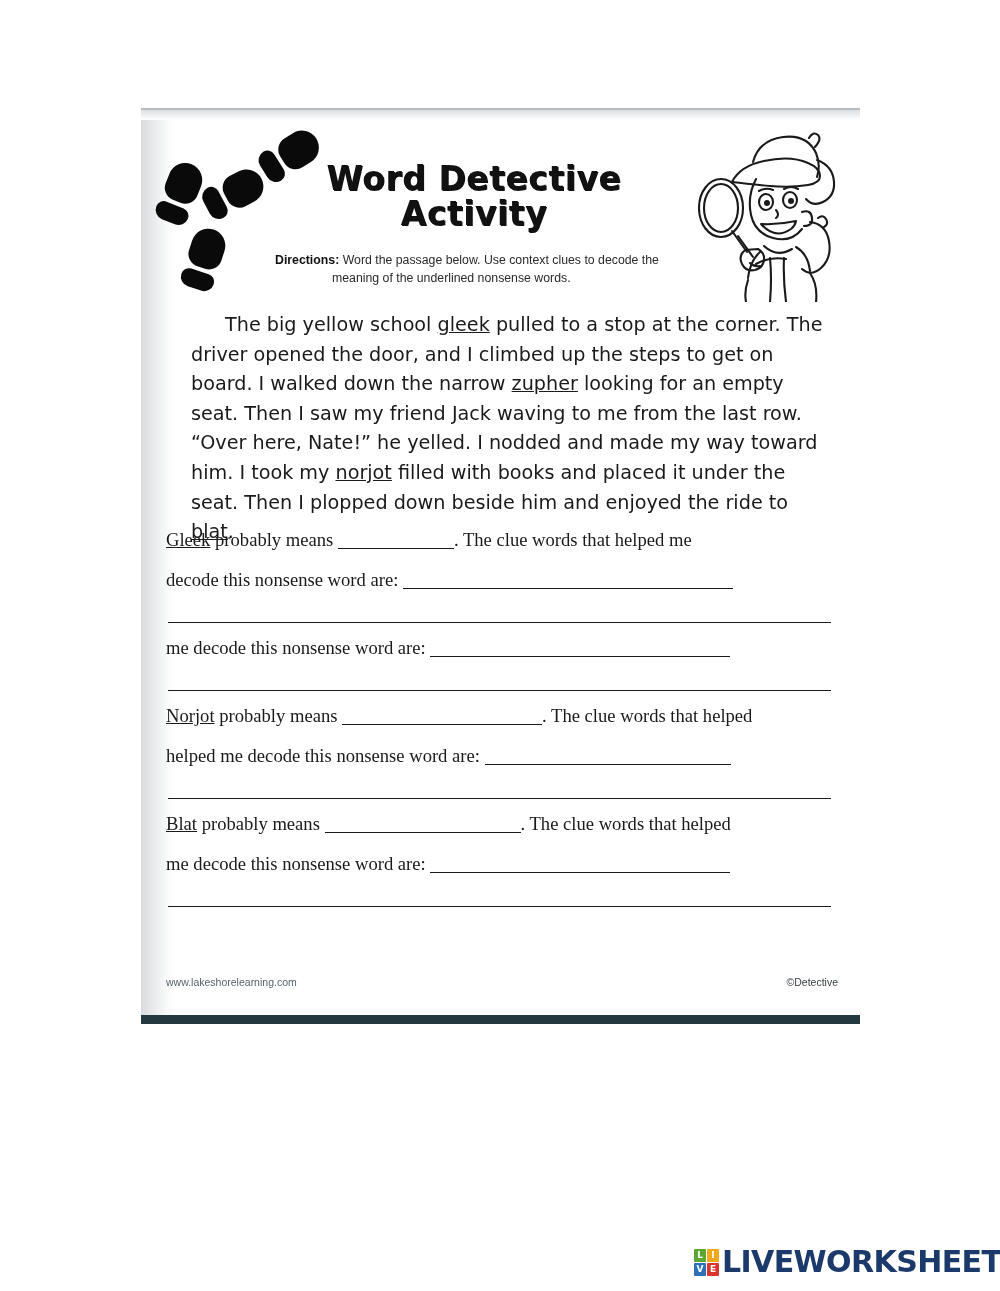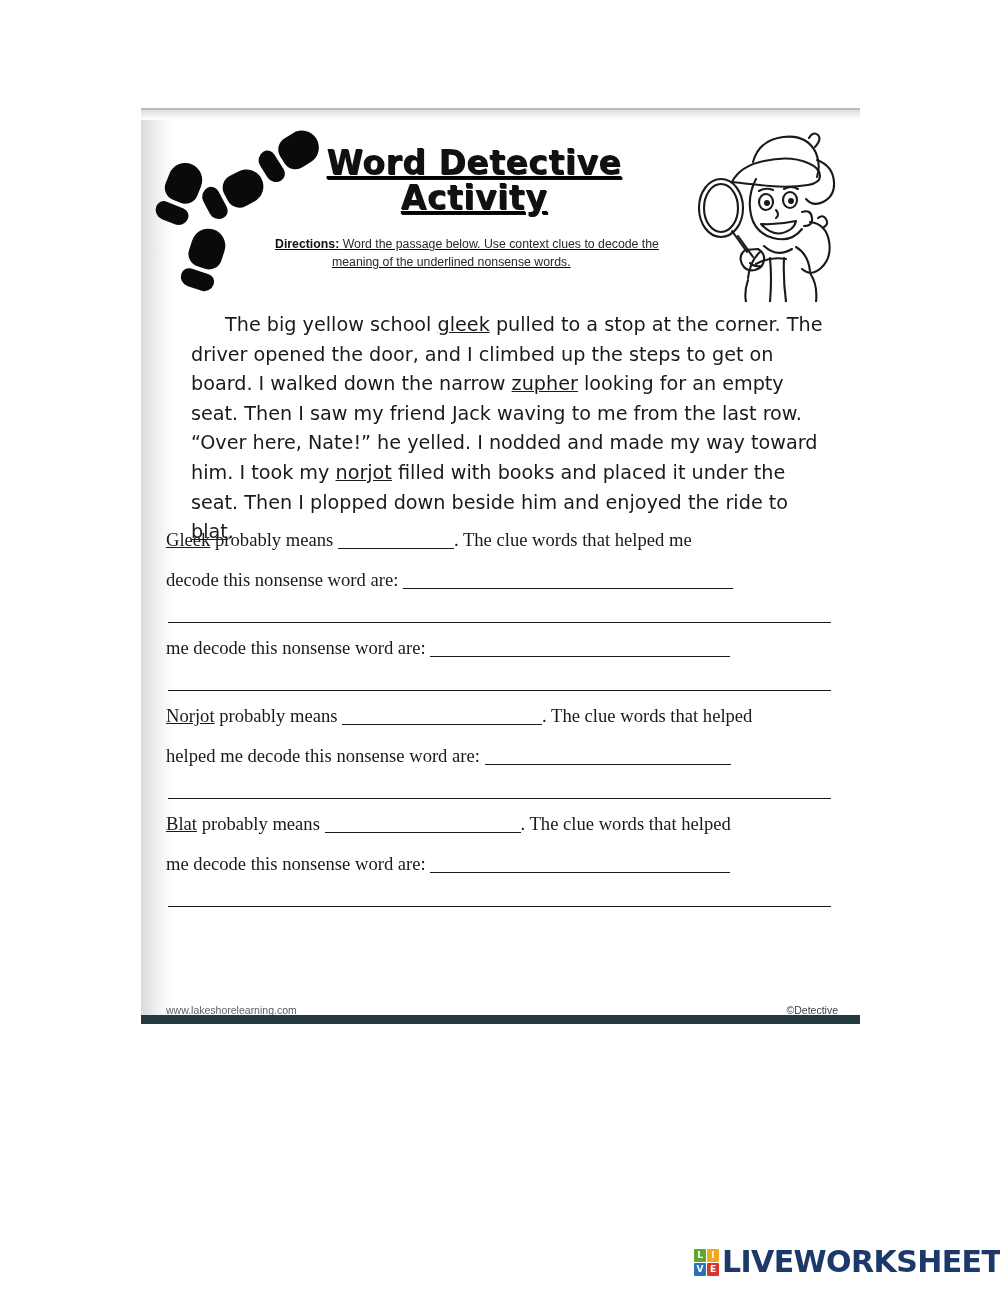--- a/index.html
+++ b/index.html
@@ -84,24 +84,23 @@
   }
   .fp-heel {
     top: 44px;
     height: 18px;
     border-radius: 11px 11px 14px 14px;
   }
 
   #title-block {
     position: absolute;
     left: 118px;
-    top: 36px;
+    top: 52px;
     width: 430px;
     text-align: center;
-    text-decoration: underline;
   }
   #worksheet-title {
     font-family: "DejaVu Sans", sans-serif;
     font-weight: bold;
     font-size: 33px;
     letter-spacing: 0.5px;
     color: #111111;
     line-height: 1.05;
     text-shadow: 1px 1px 0 #111111;
   }
@@ -176,21 +175,21 @@
     border-bottom: 1.6px solid #1a1a1a;
     margin-top: 22px;
     margin-left: 2px;
   }
 
   
   #sheet-footer {
     position: absolute;
     left: 25px;
     right: 22px;
-    bottom: 8px;
+    bottom: 36px;
     display: flex;
     justify-content: space-between;
     align-items: baseline;
     font-size: 10.5px;
     color: #555f66;
   }
   #footer-url { color: #56636b; }
   #footer-copy { color: #3c4246; }
 
   

